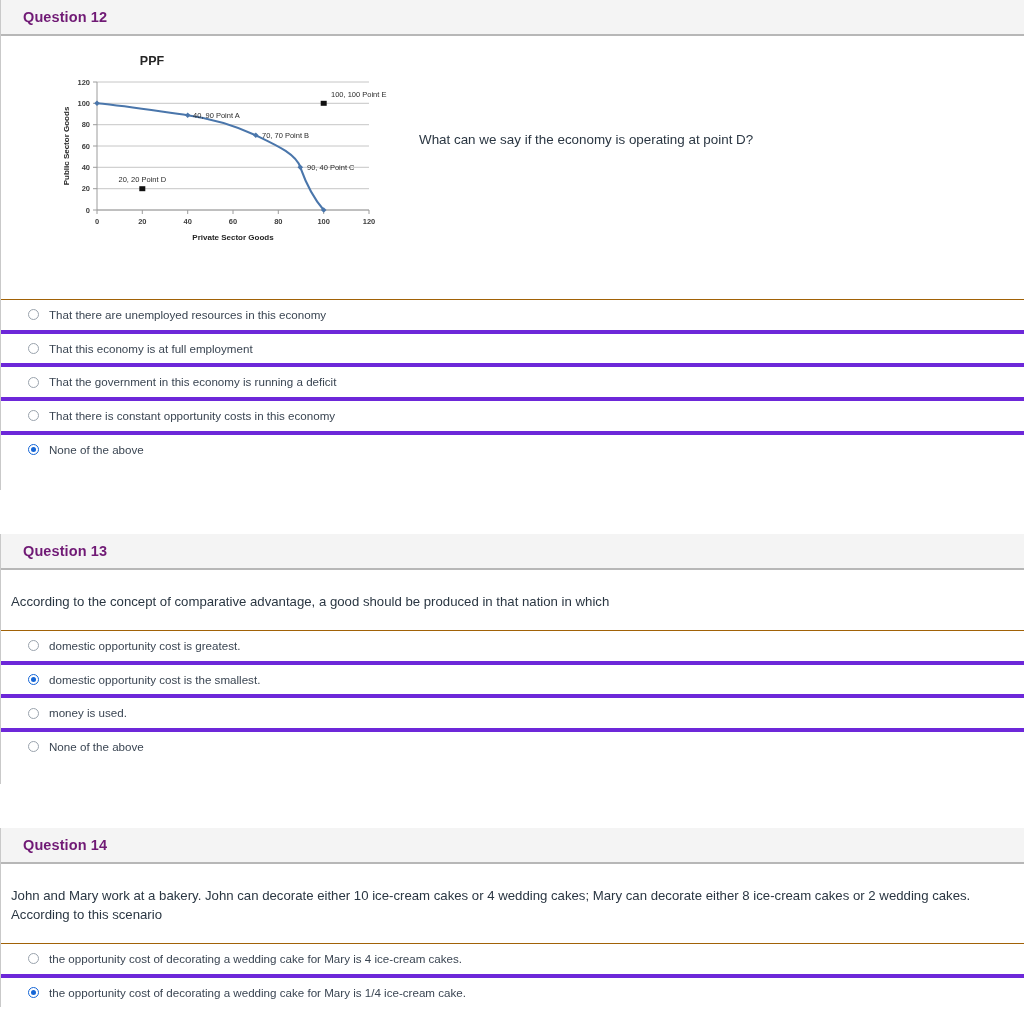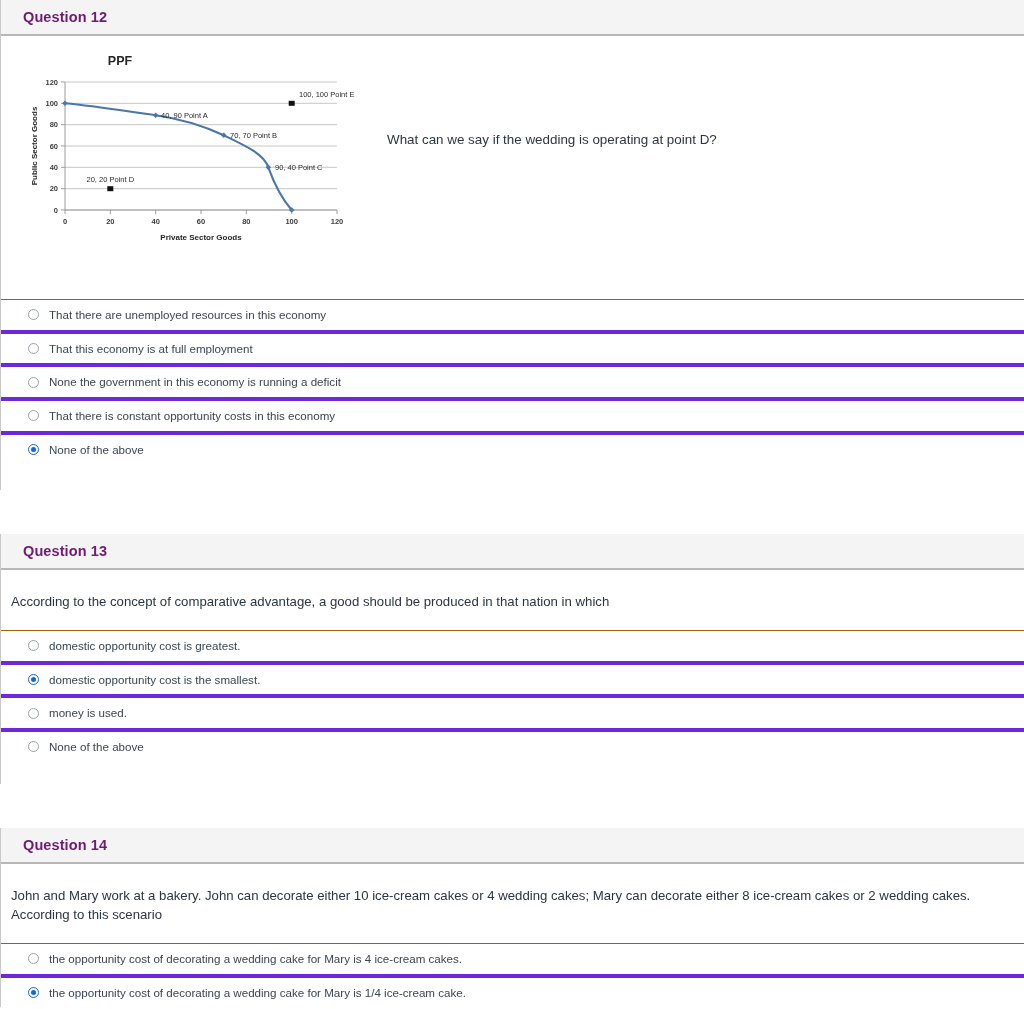--- a/index.html
+++ b/index.html
@@ -104,20 +104,21 @@
   .q12-row {
     display: flex;
     align-items: flex-start;
     padding: 12px 0 10px 0;
   }
   .chart-wrap {
     width: 380px;
     flex: 0 0 auto;
     padding-left: 18px;
     box-sizing: border-box;
+    margin-left: 32px;
   }
   .chart-title {
     text-align: center;
     font-size: 12.5px;
     font-weight: bold;
     color: #262626;
     margin: 6px 0 6px 0;
     padding-right: 160px;
   }
   .q12-prompt {
@@ -227,35 +228,35 @@
             <rect x="88.3" y="112.2" width="6" height="5" fill="#111111"></rect>
 
             <text x="280" y="23" font-family="Liberation Sans, sans-serif" font-size="7.5" fill="#2b2b2b" text-anchor="start">100, 100 Point E</text>
             <text x="142" y="44" font-family="Liberation Sans, sans-serif" font-size="7.5" fill="#2b2b2b" text-anchor="start">40, 90 Point A</text>
             <text x="211" y="64" font-family="Liberation Sans, sans-serif" font-size="7.5" fill="#2b2b2b" text-anchor="start">70, 70 Point B</text>
             <text x="256" y="96" font-family="Liberation Sans, sans-serif" font-size="7.5" fill="#2b2b2b" text-anchor="start">90, 40 Point C</text>
             <text x="91.3" y="108" font-family="Liberation Sans, sans-serif" font-size="7.5" fill="#2b2b2b" text-anchor="middle">20, 20 Point D</text>
           </svg>
         </div>
 
-        <div class="q12-prompt">What can we say if the wedding is operating at point D?</div>
+        <div class="q12-prompt">What can we say if the economy is operating at point D?</div>
       </div>
 
       <ul class="options q12-options">
         <li class="option-row">
           <span class="radio"></span>
           <span class="option-label">That there are unemployed resources in this economy</span>
         </li>
         <li class="option-row">
           <span class="radio"></span>
           <span class="option-label">That this economy is at full employment</span>
         </li>
         <li class="option-row">
           <span class="radio"></span>
-          <span class="option-label">None the government in this economy is running a deficit</span>
+          <span class="option-label">That the government in this economy is running a deficit</span>
         </li>
         <li class="option-row">
           <span class="radio"></span>
           <span class="option-label">That there is constant opportunity costs in this economy</span>
         </li>
         <li class="option-row">
           <span class="radio checked"></span>
           <span class="option-label">None of the above</span>
         </li>
       </ul>

